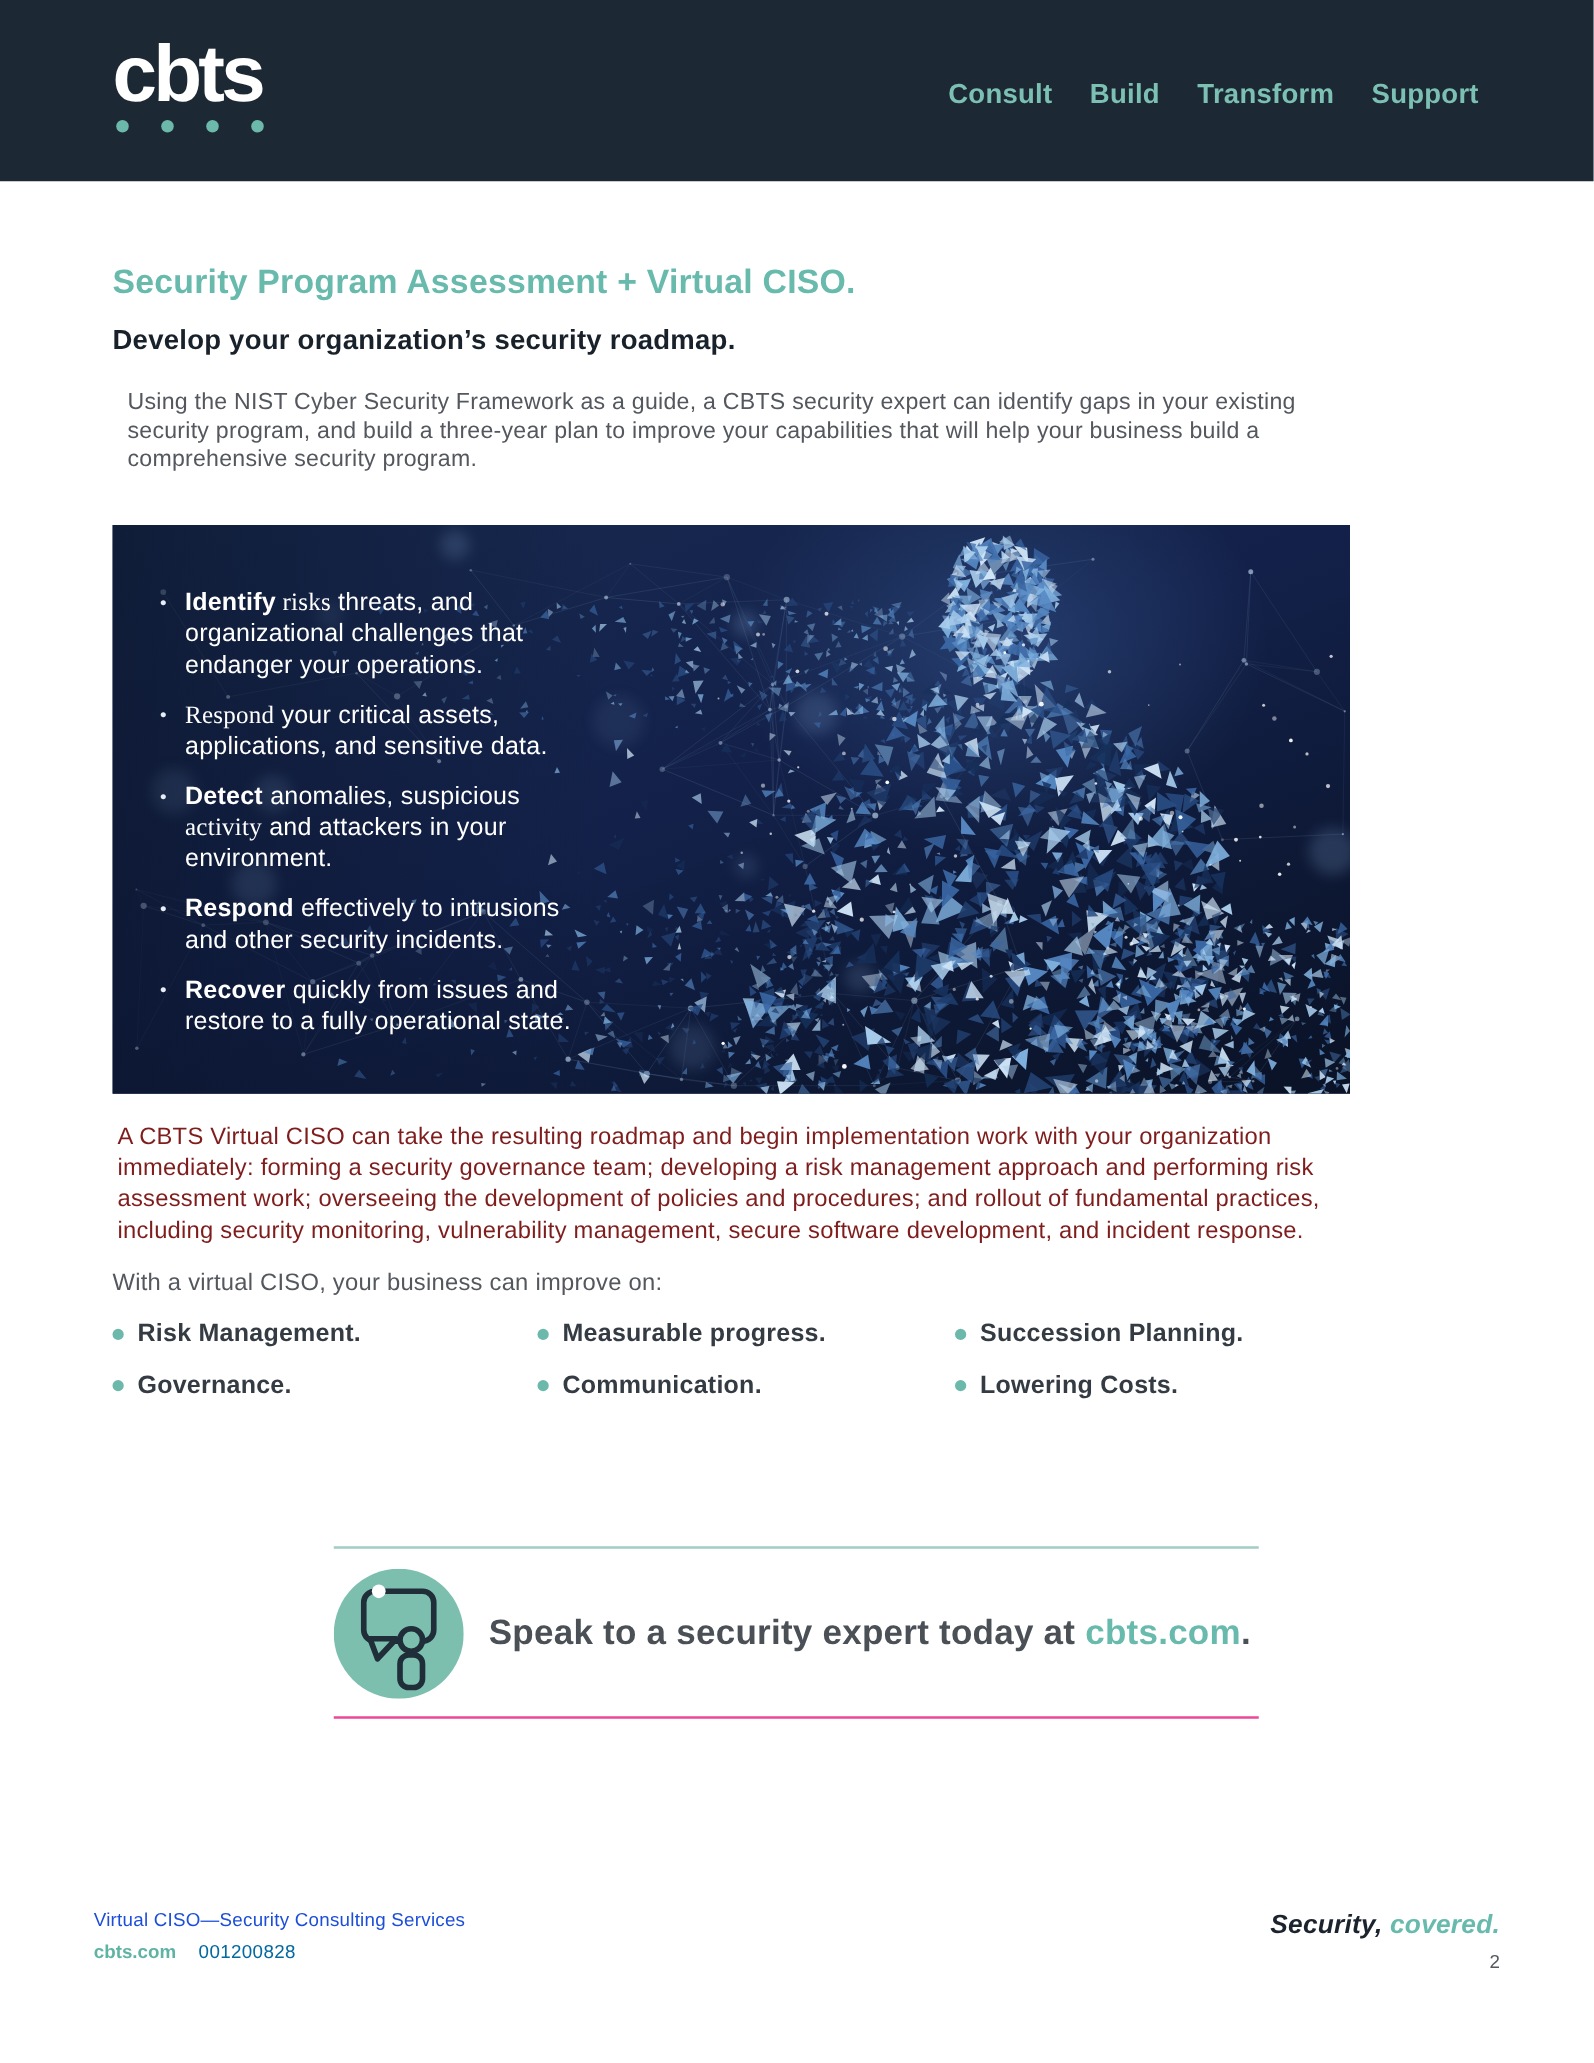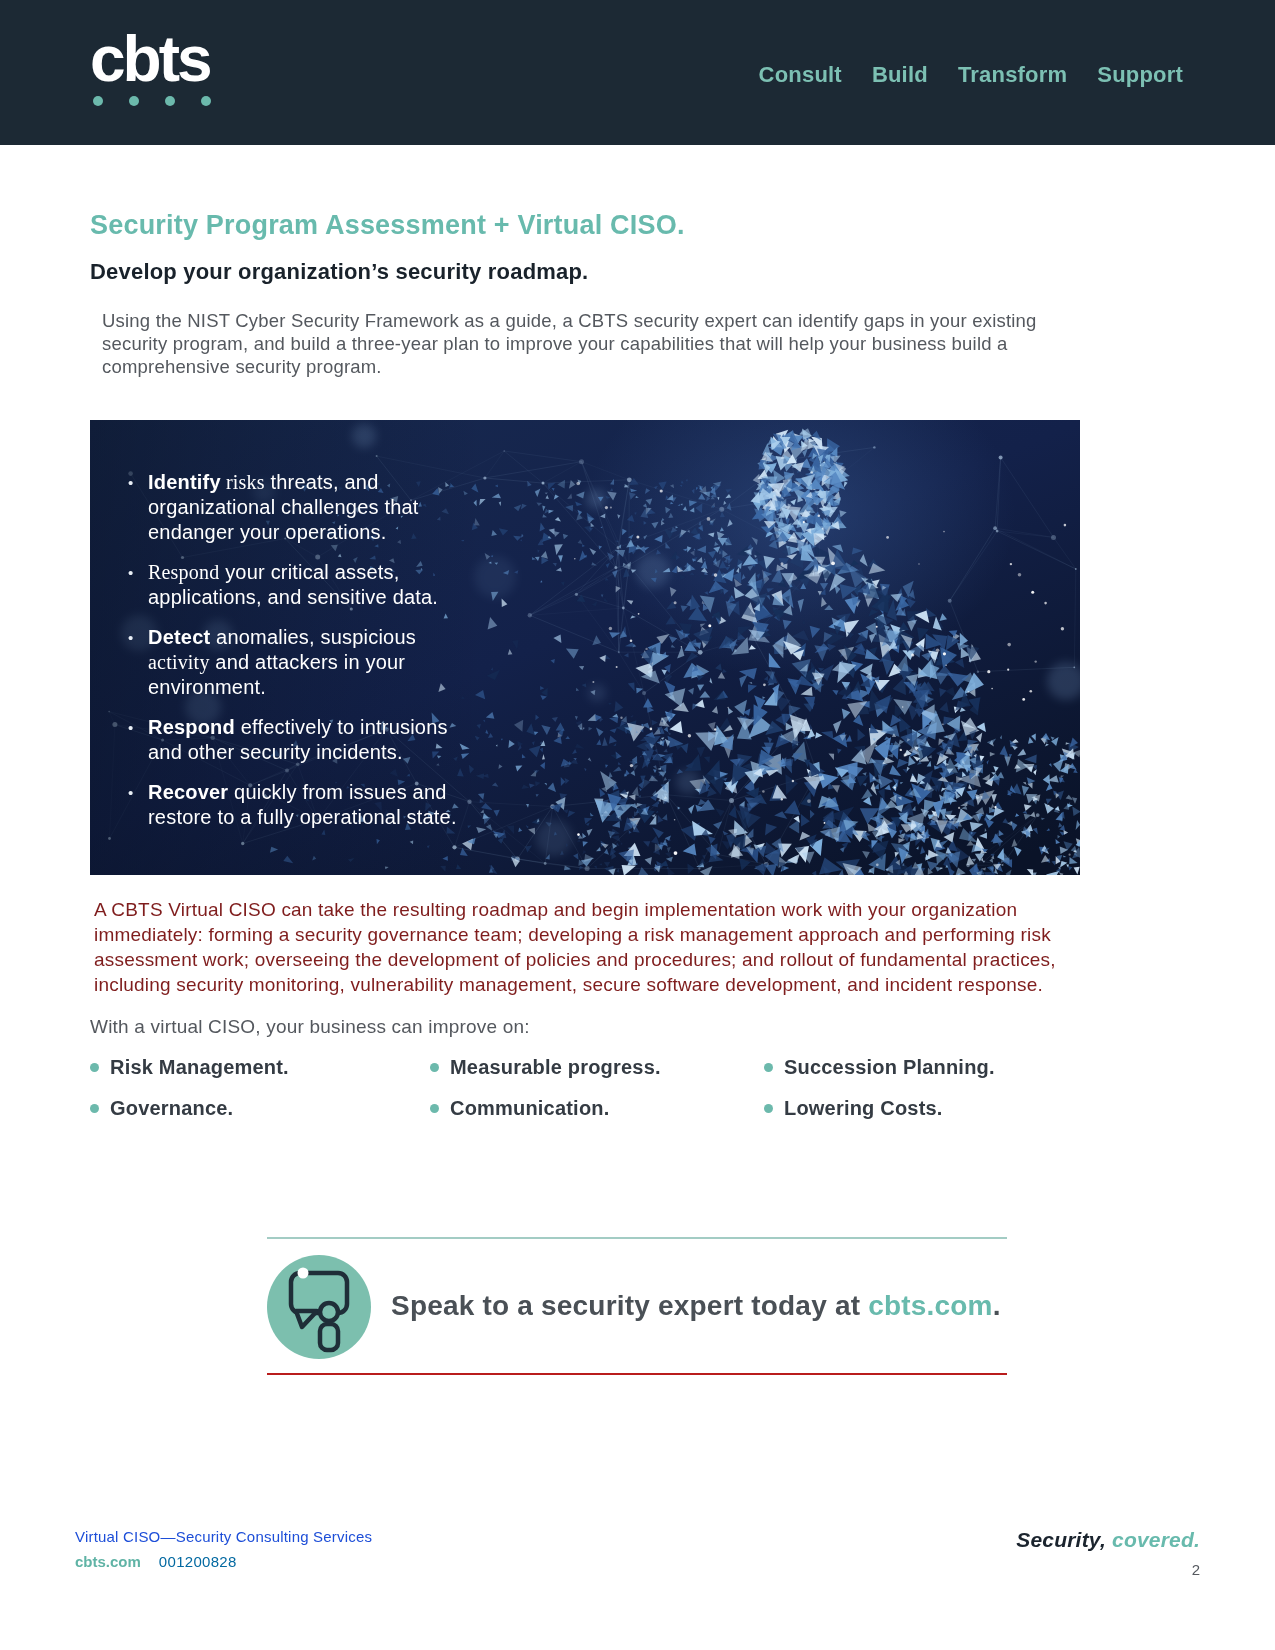--- a/index.html
+++ b/index.html
@@ -35,21 +35,21 @@
   .hero .b{font-weight:700;}
   .hero .sf{font-family:"Liberation Serif", serif;}
 
   
   .imp-grid{left:90px;top:1056px;display:grid;grid-template-columns:340px 334px auto;row-gap:18px;}
   .imp{display:flex;align-items:center;}
   .imp .dot{width:9px;height:9px;border-radius:50%;background:#6CB9AC;margin-right:11px;flex:none;}
   .imp-t{font-size:20px;font-weight:700;color:#343B43;letter-spacing:.2px;}
 
   
-  .cta{left:267px;top:1237px;width:740px;height:138px;border-top:2px solid #A3CCC4;border-bottom:2px solid #b91c1c;
+  .cta{left:267px;top:1237px;width:740px;height:138px;border-top:2px solid #A3CCC4;border-bottom:2px solid #ec4899;
        display:flex;align-items:center;box-sizing:border-box;}
   .cta-icon{width:104px;height:104px;flex:none;margin-top:2px;}
   .cta-text{margin-left:20px;font-size:28px;font-weight:700;color:#4A5056;letter-spacing:.2px;}
   .cta-link{color:#68BAAD;text-decoration:none;cursor:pointer;}
 
   
   .ftr{left:75px;top:1528px;width:1125px;display:flex;justify-content:space-between;}
   .ftr-l1{font-size:15px;color:#1d4ed8;letter-spacing:.2px;}
   .ftr-l2{margin-top:8px;display:flex;gap:18px;align-items:baseline;}
   .ftr-site{font-size:15px;font-weight:700;color:#5FB3A5;text-decoration:none;cursor:pointer;}

